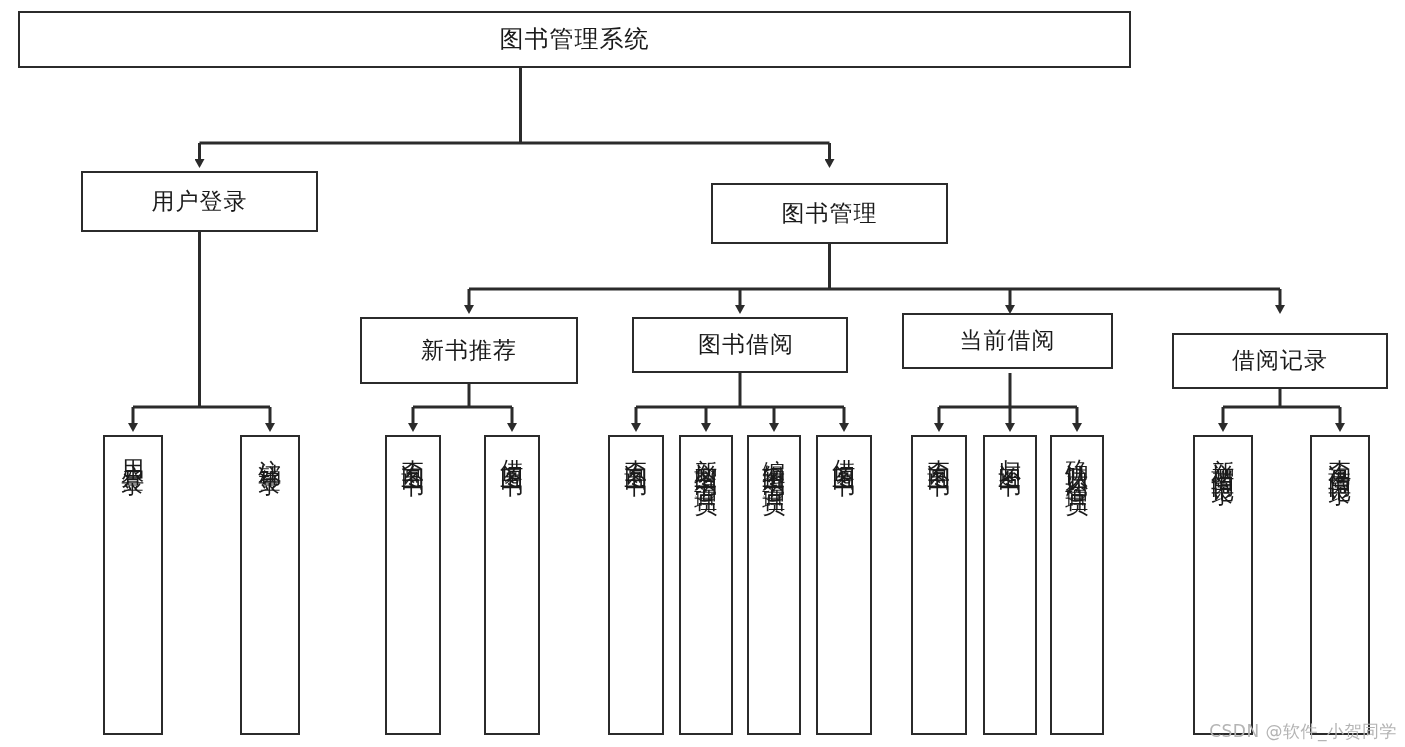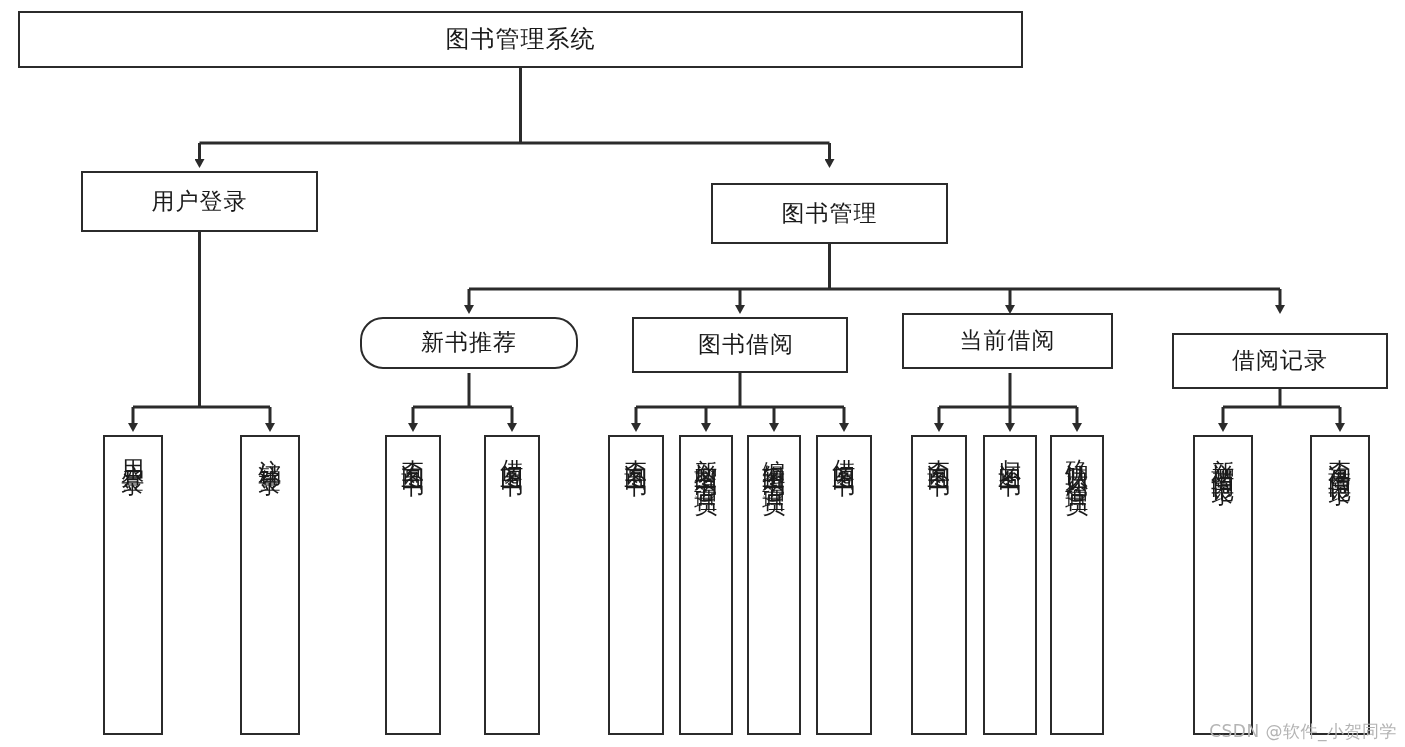--- a/index.html
+++ b/index.html
@@ -114,30 +114,30 @@
         <path d="M1010,407 L1010,424" marker-end="url(#arrow)"></path>
         <path d="M1077,407 L1077,424" marker-end="url(#arrow)"></path>
         <path d="M1280,373 L1280,407"></path>
         <path d="M1223,407 L1340,407"></path>
         <path d="M1223,407 L1223,424" marker-end="url(#arrow)"></path>
         <path d="M1340,407 L1340,424" marker-end="url(#arrow)"></path>
       </g>
   </svg>
 
   <div id="nodes-layer">
-      <div class="node horiz root" style="left: 18px; top: 11px; width: 1005px; height: 57px;">
+      <div class="node horiz root" style="left: 18px; top: 11px; width: 1113px; height: 57px;">
         <span class="htext">图书管理系统</span>
       </div>
       <div class="node horiz" style="left: 81px; top: 171px; width: 237px; height: 61px;">
         <span class="htext">用户登录</span>
       </div>
       <div class="node horiz" style="left: 711px; top: 171px; width: 237px; height: 61px; margin-top: 12px;">
         <span class="htext">图书管理</span>
       </div>
-      <div class="node horiz" style="left: 360px; top: 317px; width: 218px; height: 52px; border-radius: 23px;">
+      <div class="node horiz" style="left: 360px; top: 317px; width: 218px; height: 67px;">
         <span class="htext">新书推荐</span>
       </div>
       <div class="node horiz" style="left: 632px; top: 317px; width: 216px; height: 56px; padding-left: 12px;">
         <span class="htext">图书借阅</span>
       </div>
       <div class="node horiz" style="left: 902px; top: 313px; width: 211px; height: 56px;">
         <span class="htext">当前借阅</span>
       </div>
       <div class="node horiz" style="left: 1172px; top: 333px; width: 216px; height: 56px;">
         <span class="htext">借阅记录</span>

